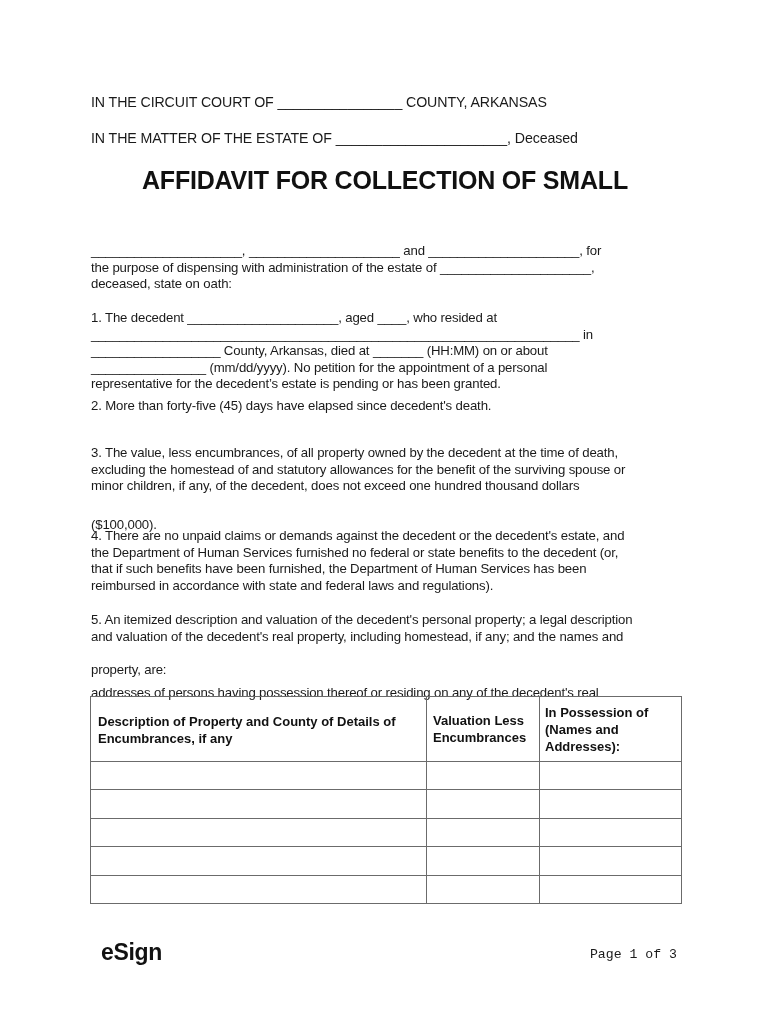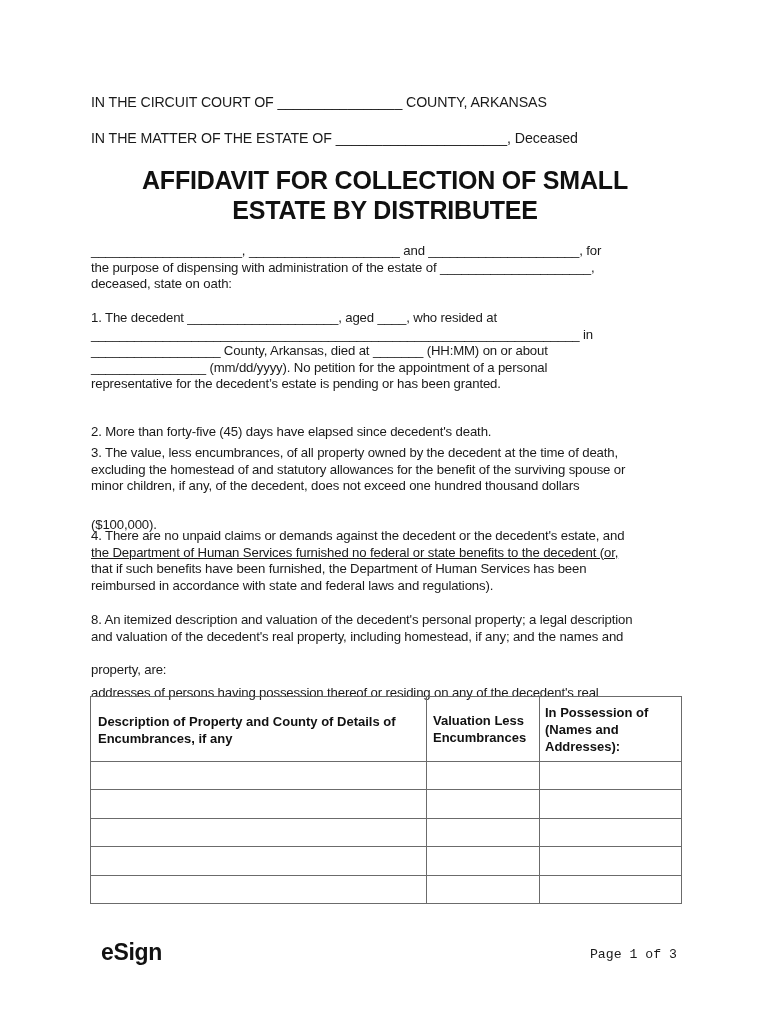--- a/index.html
+++ b/index.html
@@ -96,56 +96,55 @@
   </style>
 </head>
 <body>
 
 <div class="page">
 
   <div class="line hdr" style="top:94px;">IN THE CIRCUIT COURT OF ________________ COUNTY, ARKANSAS</div>
   <div class="line hdr" style="top:130px;">IN THE MATTER OF THE ESTATE OF ______________________, Deceased</div>
 
   <div class="title" style="top:166px;">AFFIDAVIT FOR COLLECTION OF SMALL</div>
-  <div class="title" style="top:196px;">ESTATE BY DISTRIBUTEE</div>
 
   <div>
     <div class="line" style="top:243px;">_____________________, _____________________ and _____________________, for</div>
     <div class="line" style="top:259.5px;">the purpose of dispensing with administration of the estate of _____________________,</div>
     <div class="line" style="top:276px;">deceased, state on oath:</div>
   </div>
 
   <div>
     <div class="line" style="top:310px;">1. The decedent _____________________, aged ____, who resided at</div>
     <div class="line" style="top:326.5px;">____________________________________________________________________ in</div>
     <div class="line" style="top:343px;">__________________ County, Arkansas, died at _______ (HH:MM) on or about</div>
     <div class="line" style="top:359.5px;">________________ (mm/dd/yyyy). No petition for the appointment of a personal</div>
     <div class="line" style="top:376px;">representative for the decedent’s estate is pending or has been granted.</div>
   </div>
 
   <div>
-    <div class="line" style="top:424px;">2. More than forty-five (45) days have elapsed since decedent's death.</div>
+    <div class="line" style="top:398px;">2. More than forty-five (45) days have elapsed since decedent's death.</div>
   </div>
 
   <div>
     <div class="line" style="top:445px;">3. The value, less encumbrances, of all property owned by the decedent at the time of death,</div>
     <div class="line" style="top:461.5px;">excluding the homestead of and statutory allowances for the benefit of the surviving spouse or</div>
     <div class="line" style="top:478px;">minor children, if any, of the decedent, does not exceed one hundred thousand dollars</div>
     <div class="line" style="top:517px;">($100,000).</div>
   </div>
 
   <div>
     <div class="line" style="top:528px;">4. There are no unpaid claims or demands against the decedent or the decedent's estate, and</div>
-    <div class="line" style="top:544.5px;text-decoration:underline;">the Department of Human Services furnished no federal or state benefits to the decedent (or,</div>
+    <div class="line" style="top:544.5px;">the Department of Human Services furnished no federal or state benefits to the decedent (or,</div>
     <div class="line" style="top:561px;">that if such benefits have been furnished, the Department of Human Services has been</div>
     <div class="line" style="top:577.5px;">reimbursed in accordance with state and federal laws and regulations).</div>
   </div>
 
   <div>
-    <div class="line" style="top:612px;">8. An itemized description and valuation of the decedent's personal property; a legal description</div>
+    <div class="line" style="top:612px;">5. An itemized description and valuation of the decedent's personal property; a legal description</div>
     <div class="line" style="top:628.5px;">and valuation of the decedent's real property, including homestead, if any; and the names and</div>
     <div class="line" style="top:645px;margin-top:40px;">addresses of persons having possession thereof or residing on any of the decedent's real</div>
     <div class="line" style="top:661.5px;">property, are:</div>
   </div>
 
   <table class="prop">
     <colgroup>
       <col style="width:336px;">
       <col style="width:113px;">
       <col style="width:142px;">

